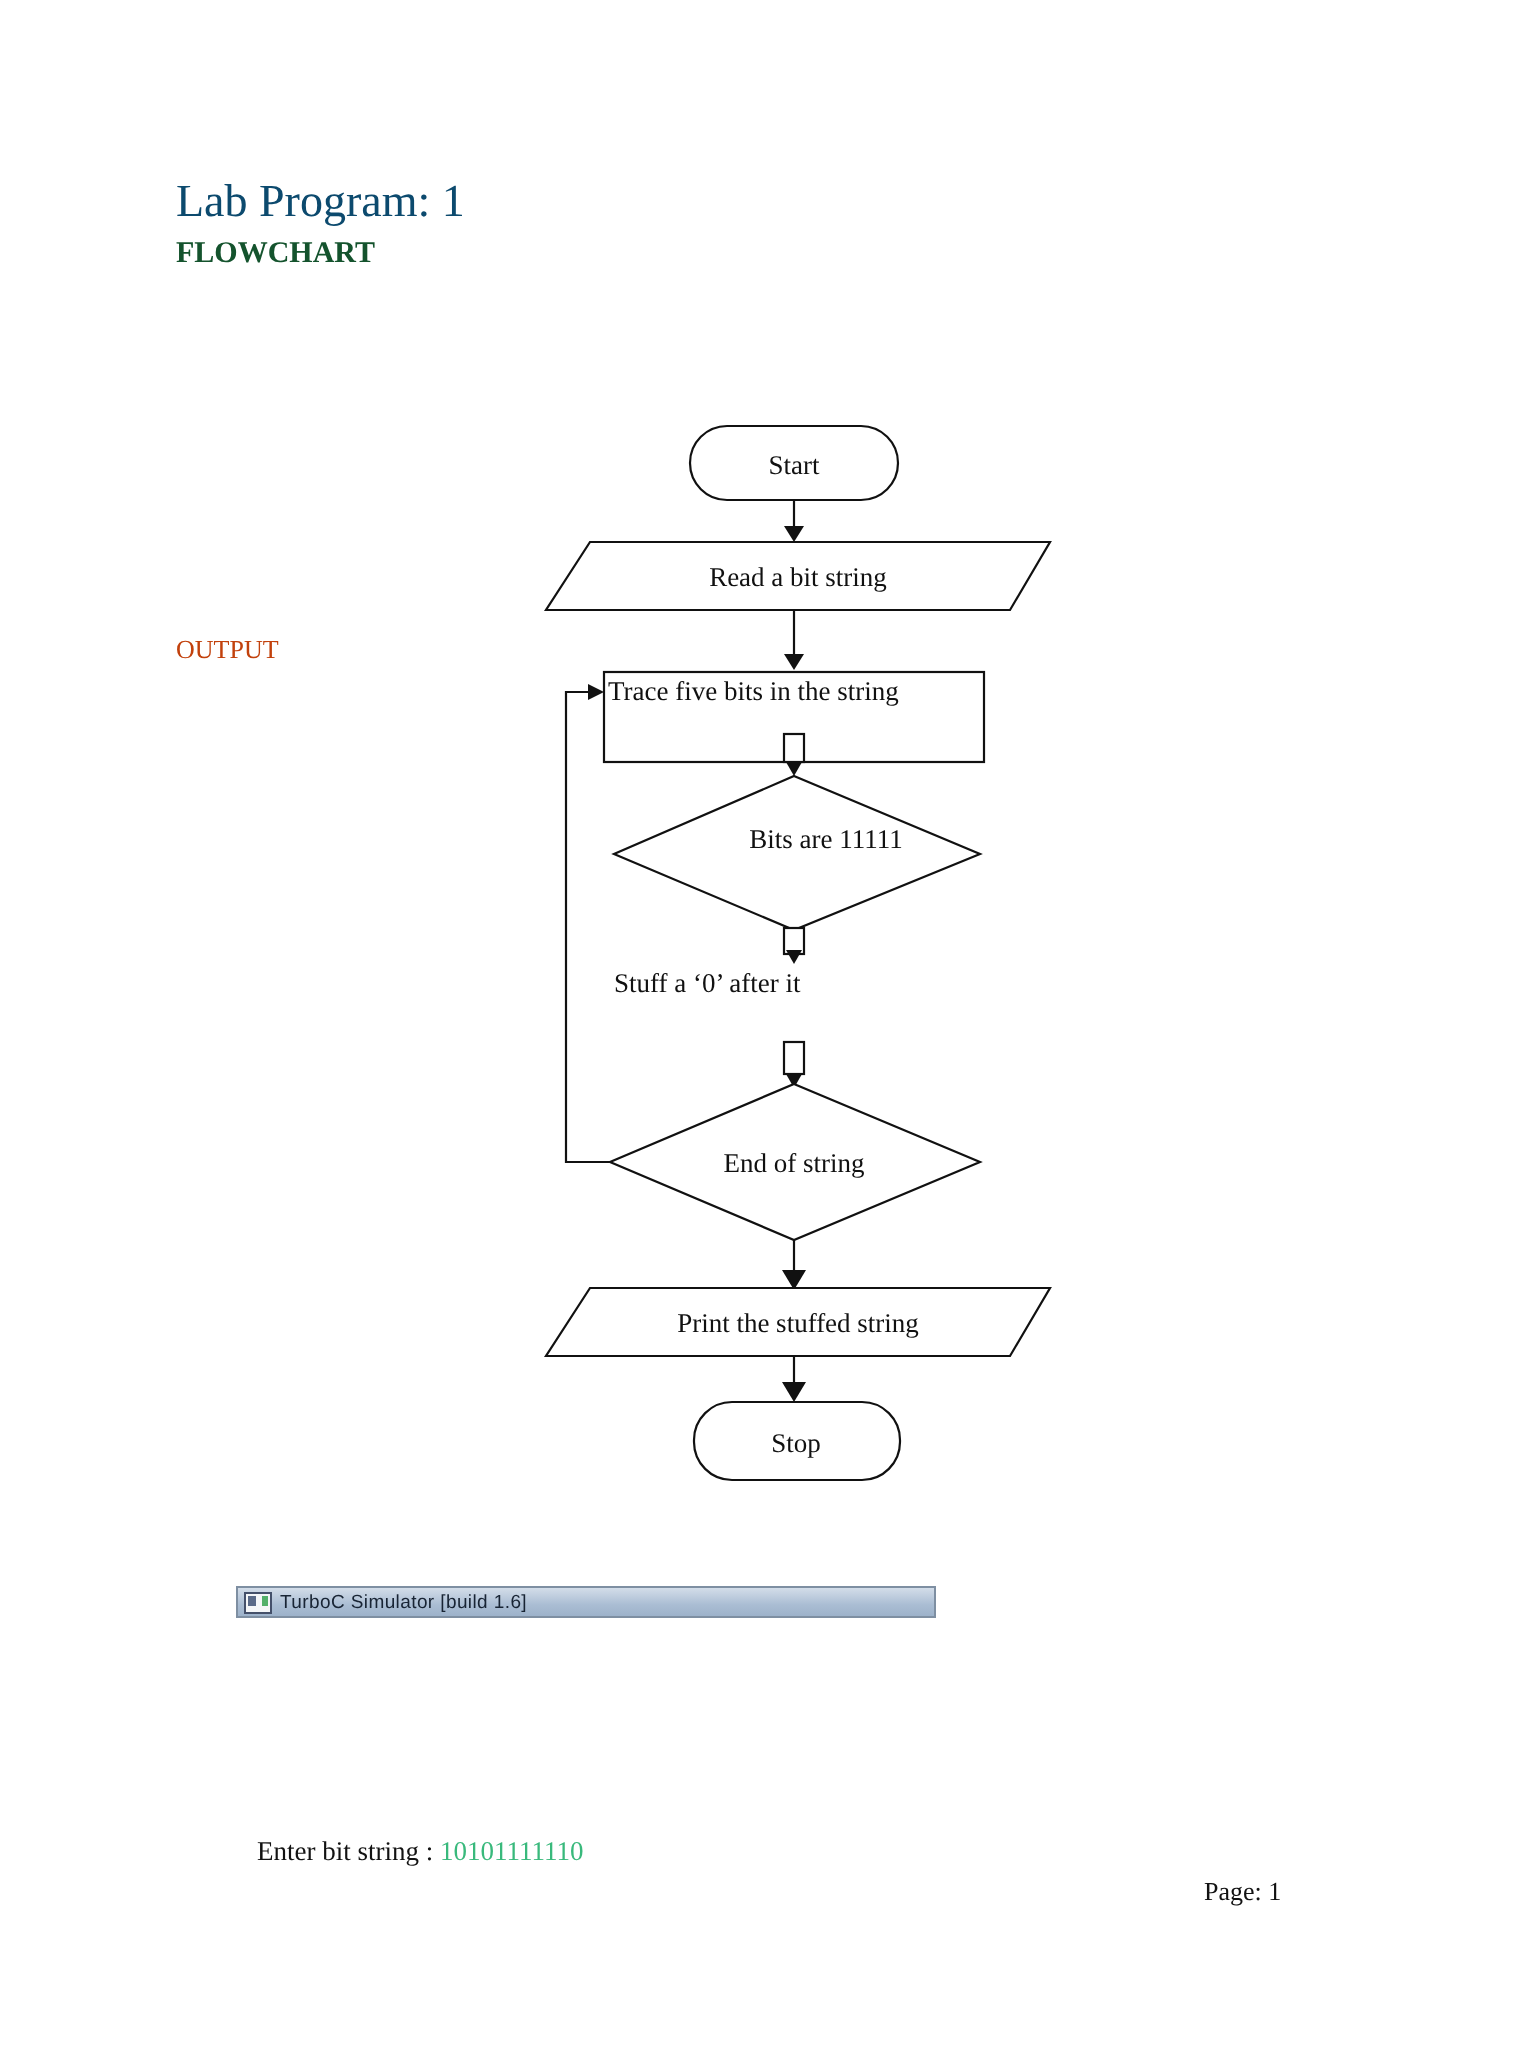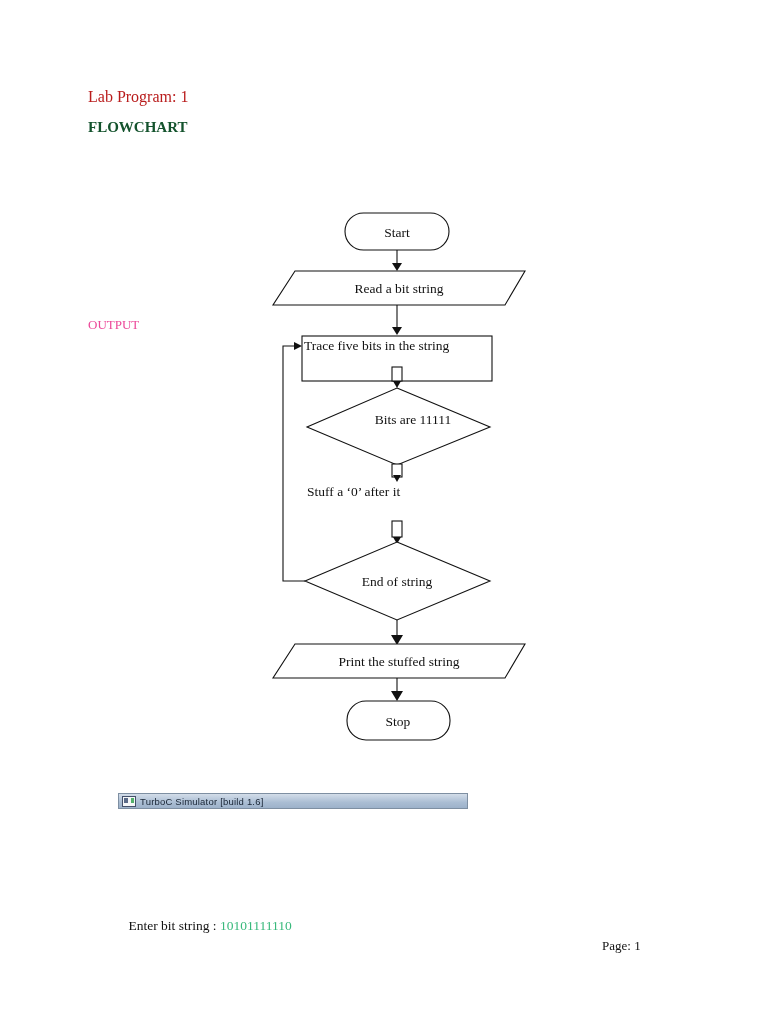--- a/index.html
+++ b/index.html
@@ -1,20 +1,20 @@
 <!DOCTYPE html>
 <html><head>
 <meta charset="utf-8">
 <style>
   html,body{margin:0;padding:0;background:#ffffff;}
   .page{position:relative;width:768px;height:1024px;background:#ffffff;overflow:hidden;
         font-family:"Liberation Serif", serif;color:#111;}
-  .doc-title{position:absolute;left:88px;top:88px;font-size:16px;color:#b91c1c;}
+  .doc-title{position:absolute;left:88px;top:88px;font-size:23px;color:#0c4a6e;}
   .doc-subtitle{position:absolute;left:88px;top:119px;font-size:15px;font-weight:bold;color:#14532d;}
-  .output-label{position:absolute;left:88px;top:317px;font-size:13px;color:#ec4899;}
+  .output-label{position:absolute;left:88px;top:317px;font-size:13px;color:#c2410c;}
   .flow{position:absolute;left:0;top:0;}
   .flow .shape{fill:#ffffff;stroke:#111111;stroke-width:1.1;}
   .flow .wire{stroke:#111111;stroke-width:1.1;fill:none;}
   .flow .head{fill:#111111;stroke:none;}
   .flow text{font-family:"Liberation Serif", serif;font-size:13.5px;fill:#111111;}
   .terminal{position:absolute;left:118px;top:793px;width:350px;height:122px;}
   .terminal-titlebar{position:absolute;left:0;top:0;right:0;height:16px;
         background:linear-gradient(#d3dde9,#aabdd3 60%,#9db2ca);
         border:1px solid #7d8fa0;border:1px solid #7e8fa2;box-sizing:border-box;
         display:flex;align-items:center;padding-left:3px;}

